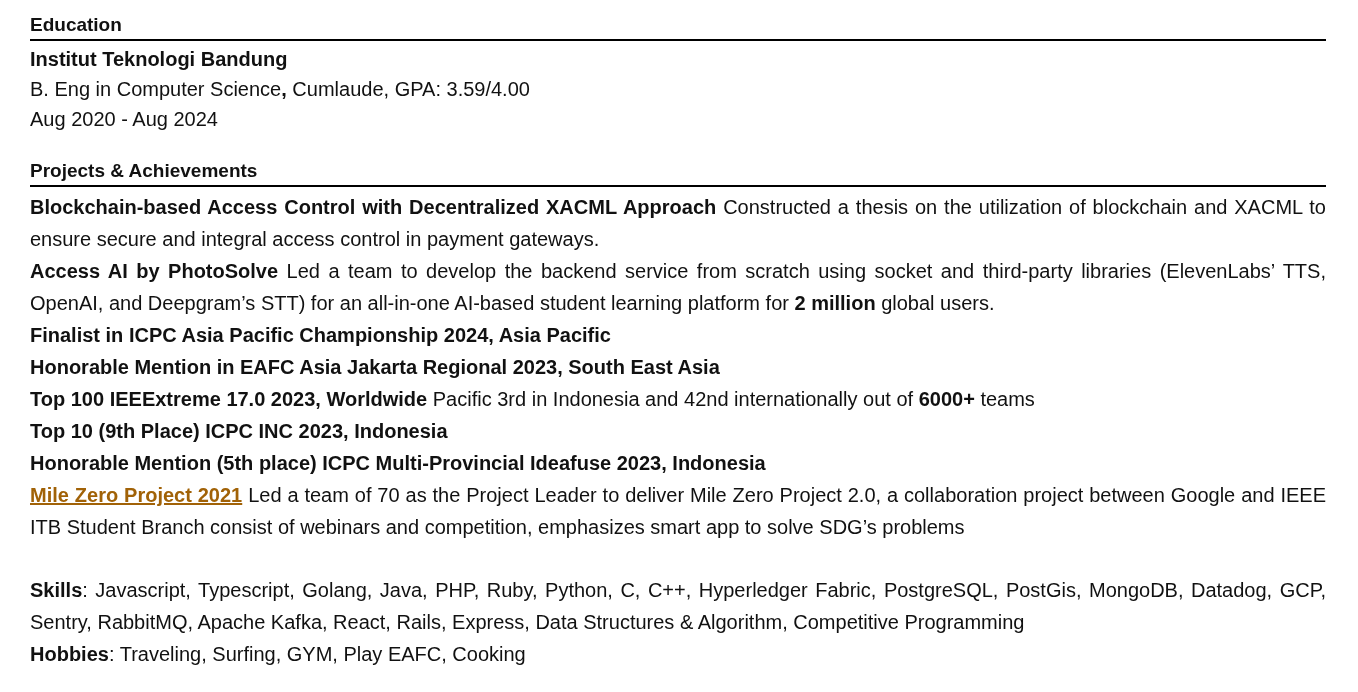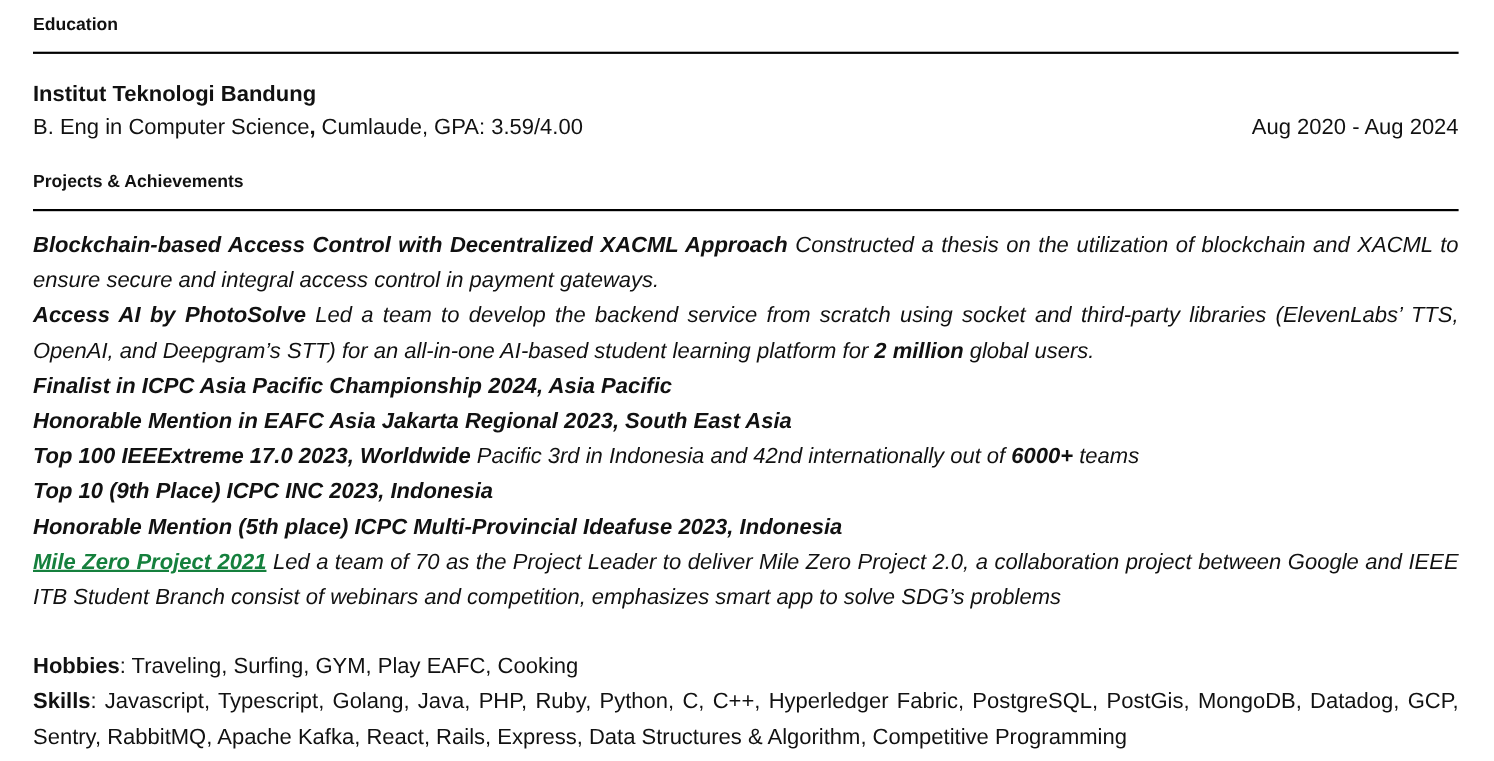--- a/index.html
+++ b/index.html
@@ -7,41 +7,42 @@
     width: 1358px;
     height: 692px;
     box-sizing: border-box;
     padding: 14px 32px 0 30px;
     font-family: "Liberation Sans", sans-serif;
     color: #111111;
     background: #ffffff;
     overflow: hidden;
   }
   .section-heading {
-    font-size: 16px;
+    font-size: 19px;
     font-weight: 700;
     margin: 0;
-    padding-bottom: 15px;
+    padding-bottom: 3px;
     border-bottom: 2.5px solid #000000;
   }
   .projects-heading-wrap { margin-top: 26px; }
   .school {
     font-size: 20px;
     font-weight: 700;
     line-height: 30px;
-    margin-top: 22px;
+    margin-top: 3px;
   }
   .degree-row {
     display: flex;
     justify-content: space-between;
     align-items: baseline;
     font-size: 20px;
     line-height: 30px;
+    flex-direction: column;
   }
-  .items { margin-top: 15px; font-style: italic; }
+  .items { margin-top: 4px; }
   .item {
     margin: 0;
     font-size: 20px;
     line-height: 32px;
   }
   .justify { text-align: justify; }
   .b { font-weight: 700; }
   .link {
     font-weight: 700;
     text-decoration: underline;
@@ -77,23 +78,23 @@
 
       <p class="item"><span class="b">Honorable Mention in EAFC Asia Jakarta Regional 2023, South East Asia</span></p>
 
       <p class="item"><span class="b">Top 100 IEEExtreme 17.0 2023, Worldwide</span><span> Pacific 3rd in Indonesia and 42nd internationally out of </span><span class="b">6000+</span><span> teams</span></p>
 
       <p class="item"><span class="b">Top 10 (9th Place) ICPC INC 2023, Indonesia</span></p>
 
 
       <p class="item"><span class="b">Honorable Mention (5th place) ICPC Multi-Provincial Ideafuse 2023, Indonesia</span></p>
 
-      <p class="item justify"><a class="link" style="color: #15803d;">Mile Zero Project 2021</a><span> Led a team of 70 as the Project Leader to deliver Mile Zero Project 2.0, a collaboration project between Google and IEEE ITB Student Branch consist of webinars and competition, emphasizes smart app to solve SDG’s problems</span></p>
+      <p class="item justify"><a class="link" style="color: #a16207;">Mile Zero Project 2021</a><span> Led a team of 70 as the Project Leader to deliver Mile Zero Project 2.0, a collaboration project between Google and IEEE ITB Student Branch consist of webinars and competition, emphasizes smart app to solve SDG’s problems</span></p>
 
     </div>
   </section>
 
   <section class="skills-block">
+    <p class="item justify"><span class="b">Skills</span><span>: Javascript, Typescript, Golang, Java, PHP, Ruby, Python, C, C++, Hyperledger Fabric, PostgreSQL, PostGis, MongoDB, Datadog, GCP, Sentry, RabbitMQ, Apache Kafka, React, Rails, Express, Data Structures &amp; Algorithm, Competitive Programming</span></p>
     <p class="item"><span class="b">Hobbies</span><span>: Traveling, Surfing, GYM, Play EAFC, Cooking</span></p>
-    <p class="item justify"><span class="b">Skills</span><span>: Javascript, Typescript, Golang, Java, PHP, Ruby, Python, C, C++, Hyperledger Fabric, PostgreSQL, PostGis, MongoDB, Datadog, GCP, Sentry, RabbitMQ, Apache Kafka, React, Rails, Express, Data Structures &amp; Algorithm, Competitive Programming</span></p>
   </section>
 
 </div>
 
 </body></html>

